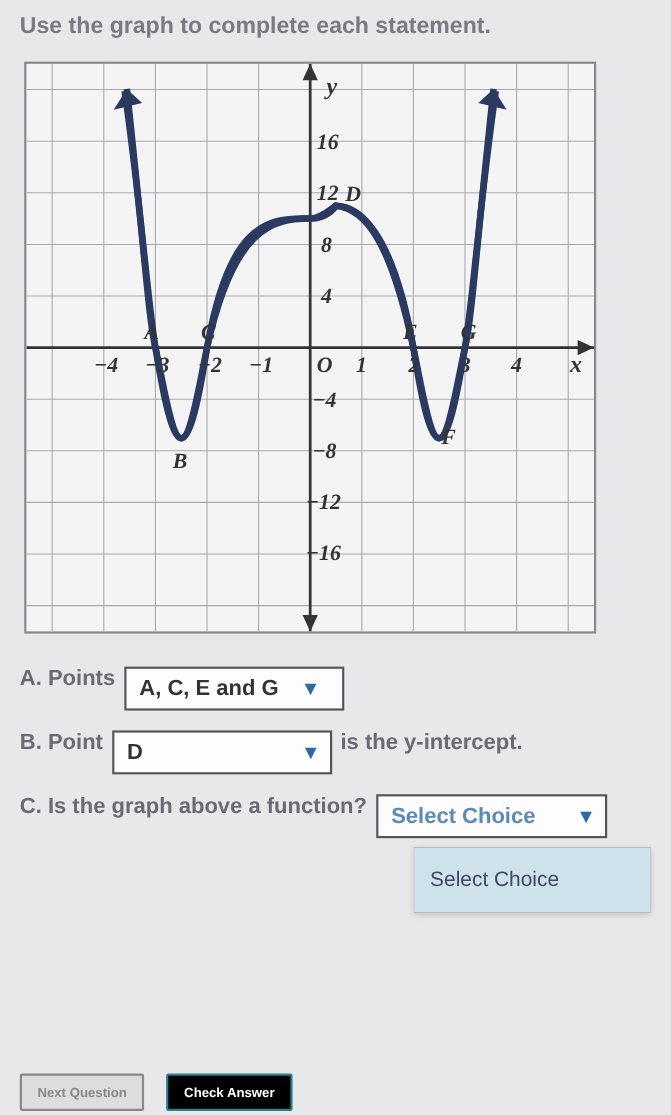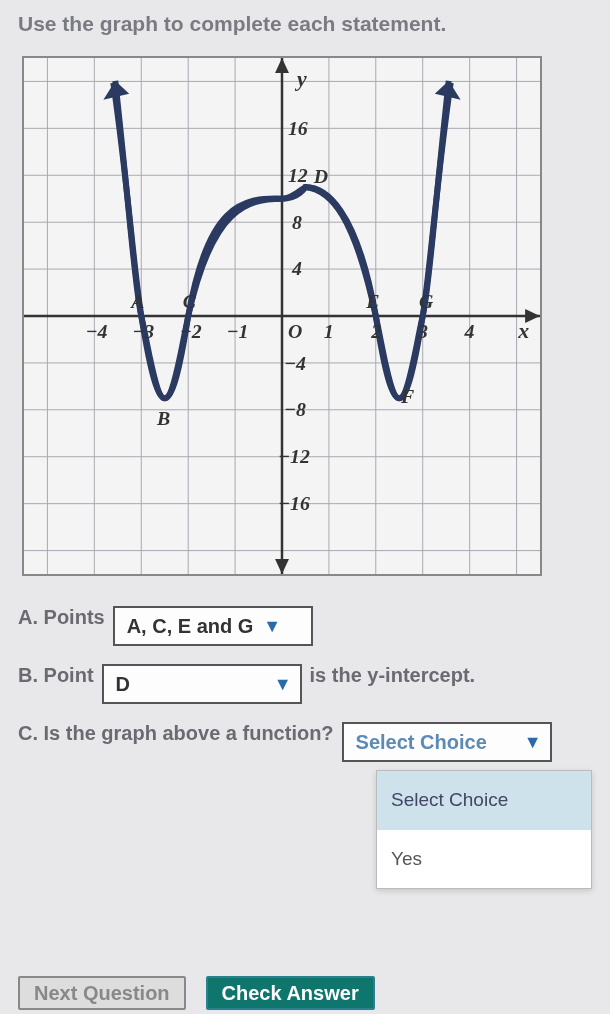--- a/index.html
+++ b/index.html
@@ -48,21 +48,21 @@
     color: #6a6a72;
     flex-wrap: wrap;
   }
   .select {
     background: #fdfdfd;
     border: 2px solid #555;
     height: 40px;
     display: flex;
     align-items: center;
     padding: 0 8px 0 12px;
-    gap: 10px;
+    gap: 20px;
     color: #333;
     font-weight: 600;
   }
   .select .chev {
     color: #2a6aa8;
     font-size: 18px;
   }
   .select-a { min-width: 200px; }
   .select-b { min-width: 200px; justify-content: space-between; }
   .select-c { min-width: 210px; color: #5a8ab5; justify-content: space-between; }
@@ -91,26 +91,26 @@
     left: 18px;
     display: flex;
     gap: 20px;
   }
   .btn {
     height: 34px;
     padding: 0 14px;
     display: flex;
     align-items: center;
     border: 2px solid #888;
-    font-size: 20px;
+    font-size: 12px;
     font-weight: 600;
     border-radius: 2px;
   }
   .btn-grey { background: #ddd; color: #888; }
-  .btn-teal { background: #0f766e; color: #fff; border-color: #2a8090; }
+  .btn-teal { background: #000000; color: #fff; border-color: #2a8090; }
 </style>
 </head>
 <body>
 
 <div class="instruction">Use the graph to complete each statement.</div>
 
 <div class="graph-box">
 <svg viewBox="0 0 520 520">
   <g>
 
@@ -232,19 +232,18 @@
     <div class="select select-c">
       <span>Select Choice</span>
       <span class="chev">▼</span>
     </div>
   </div>
 
 </div>
 
 <div class="dropdown">
   <div class="opt hl">Select Choice</div>
-  <div class="opt">Yes</div>
 </div>
 
 <div class="footer-btns">
   <div class="btn btn-grey">Next Question</div>
   <div class="btn btn-teal">Check Answer</div>
 </div>
 
 </body></html>

